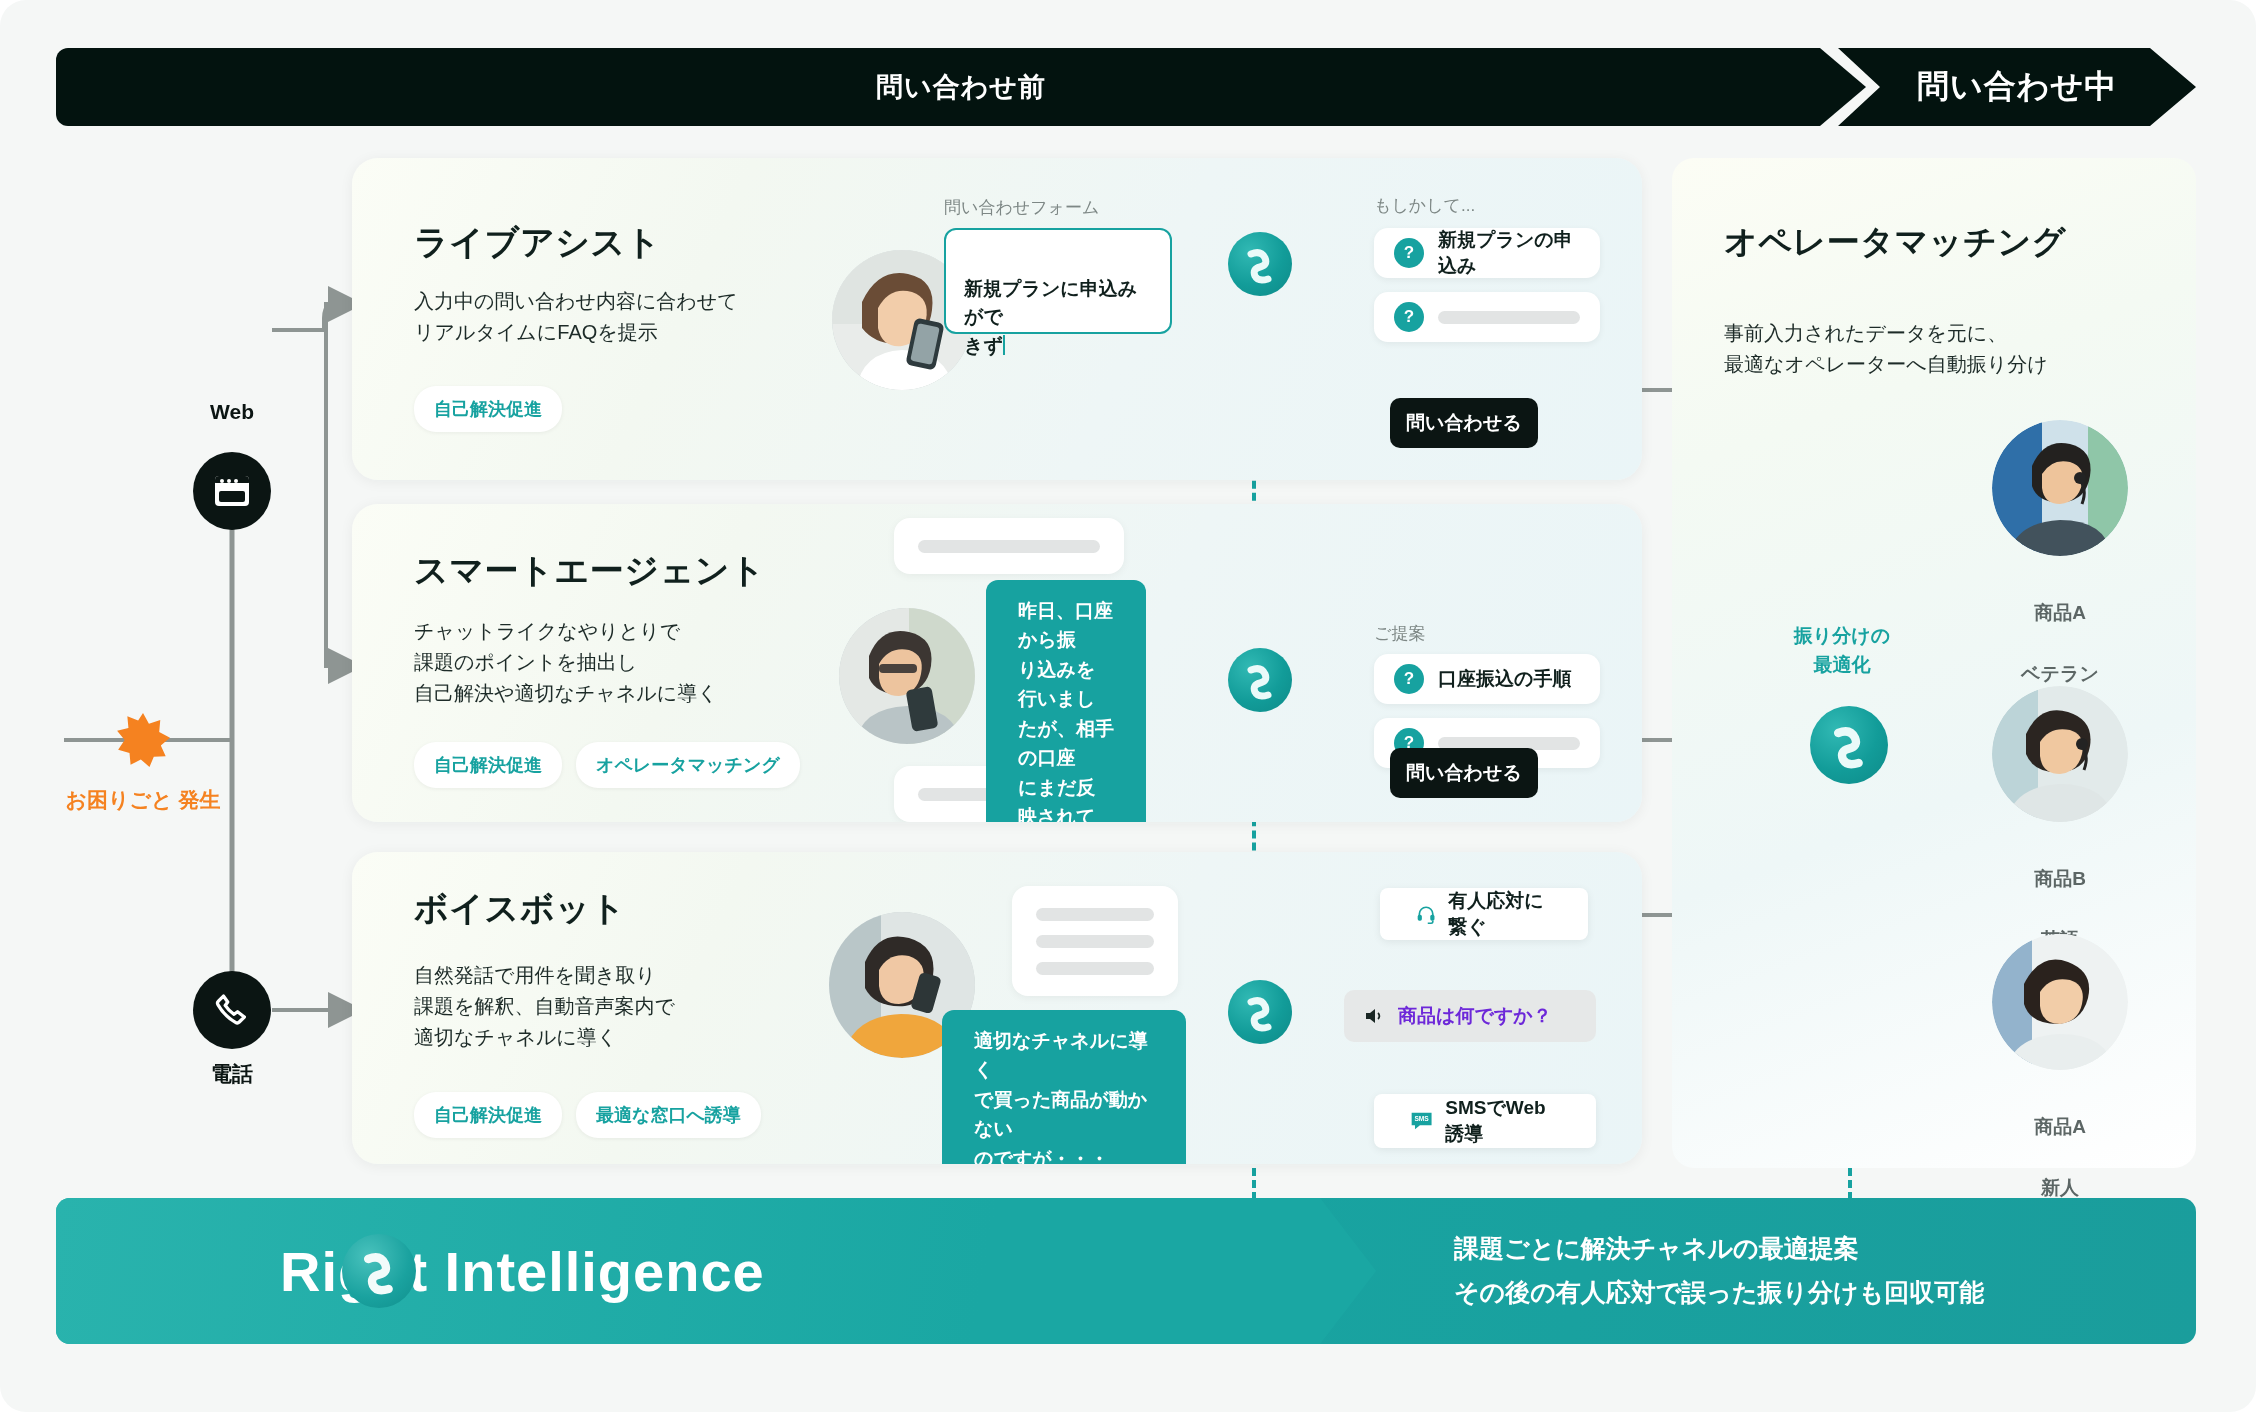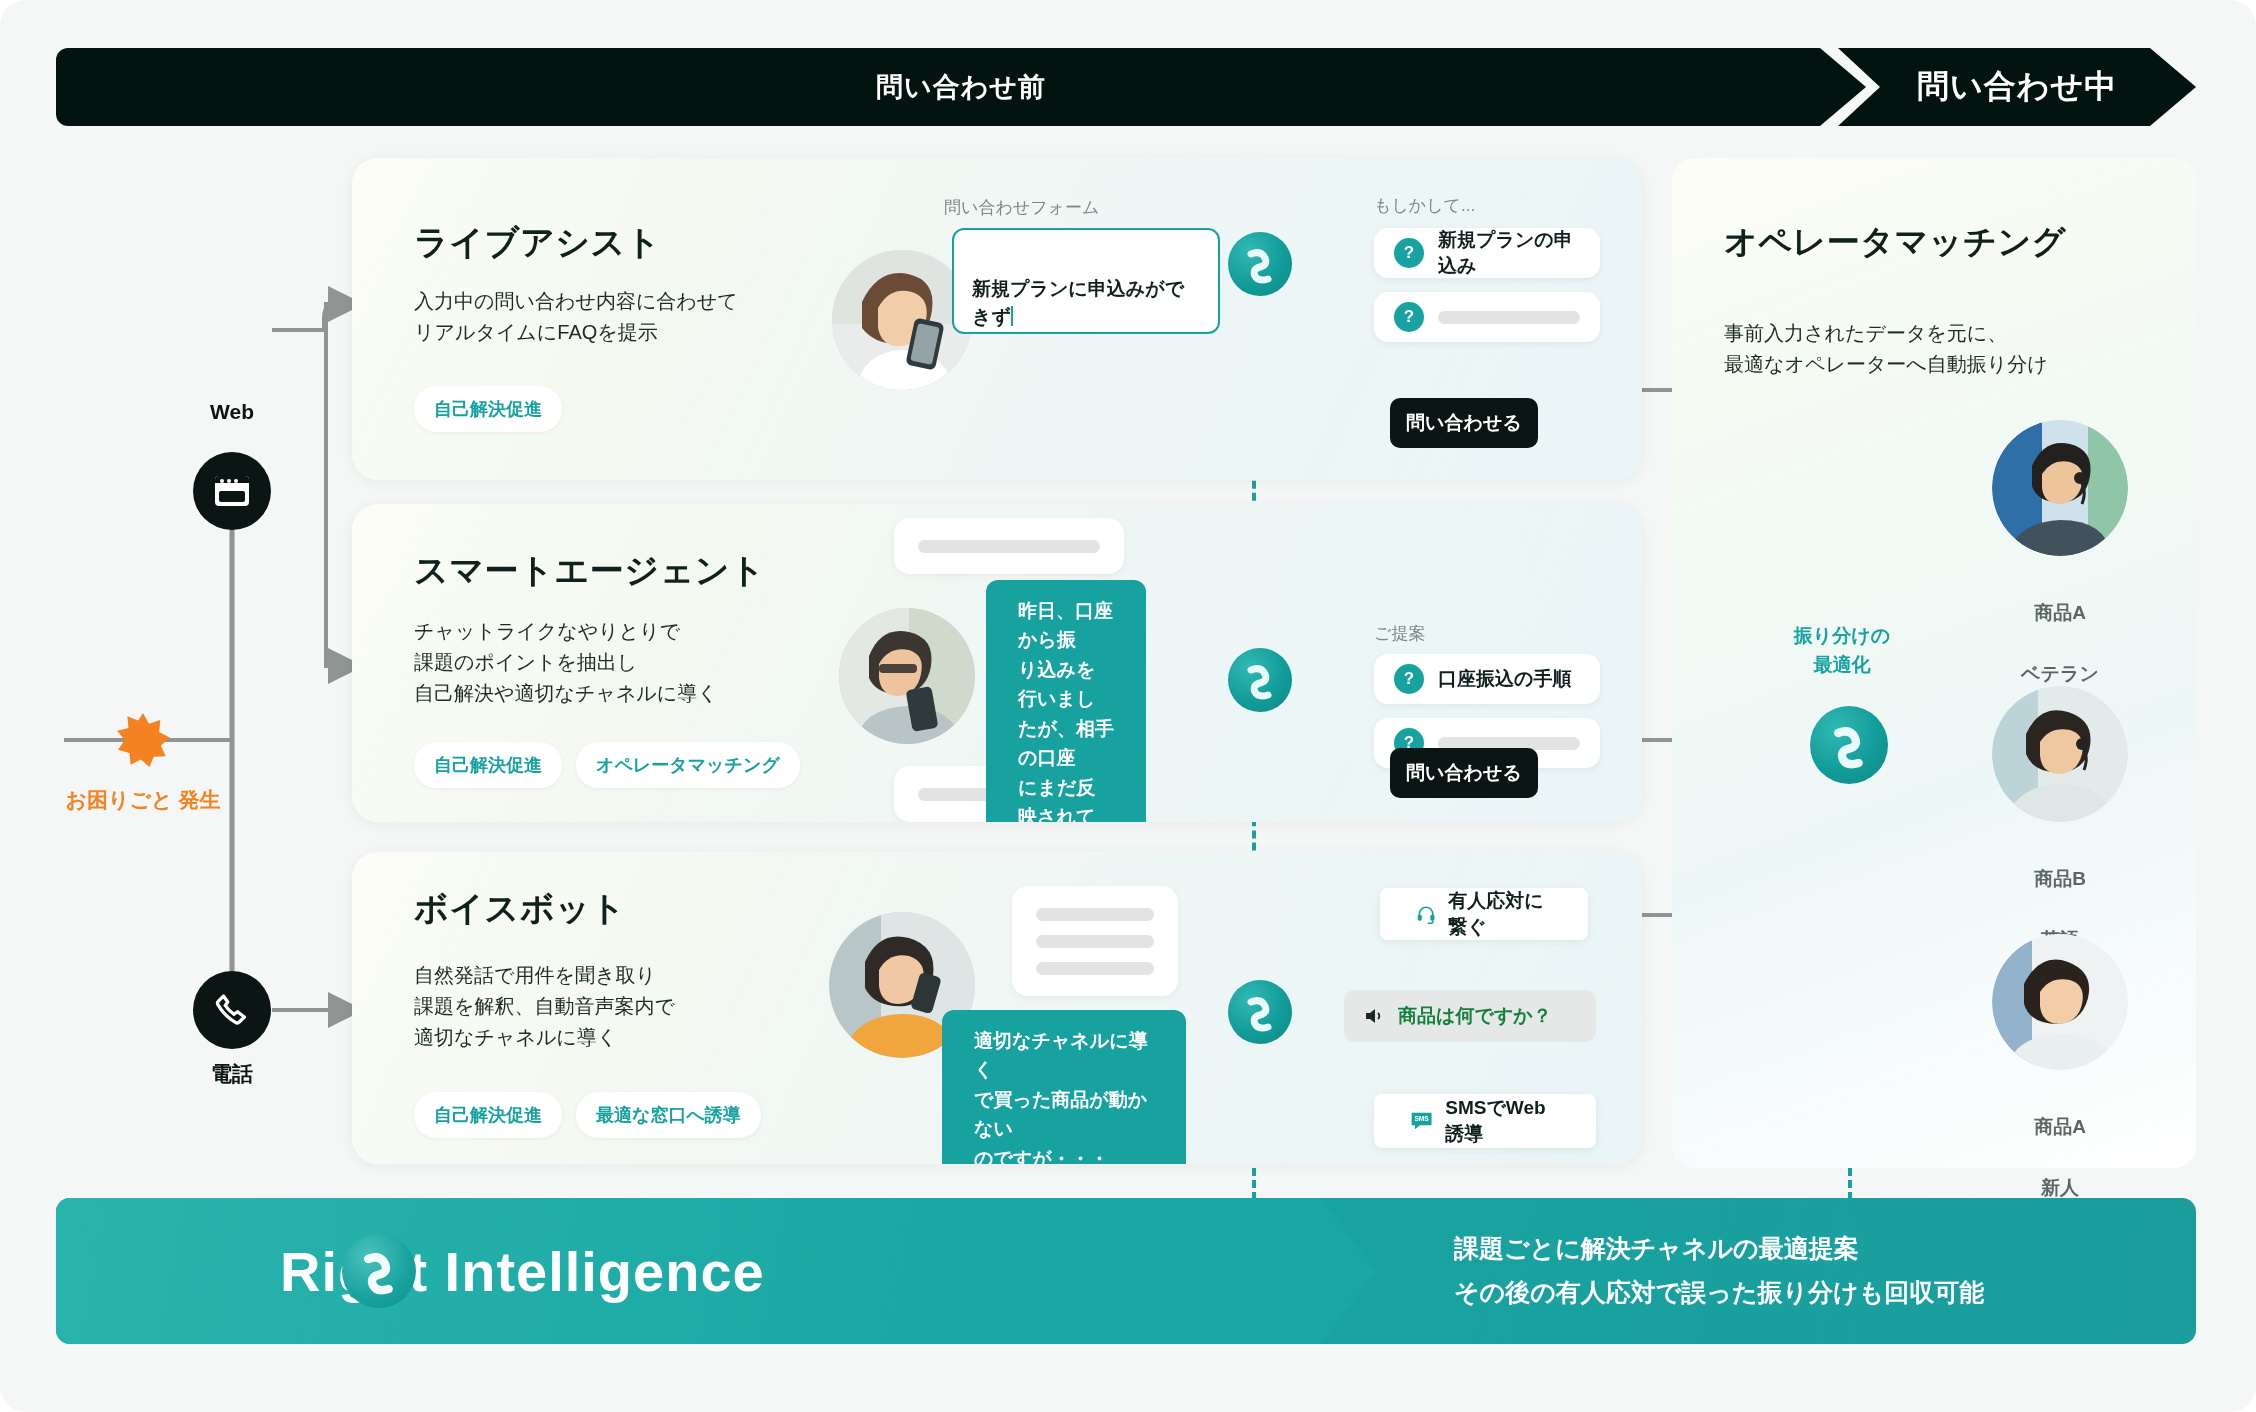--- a/index.html
+++ b/index.html
@@ -121,21 +121,21 @@
   }
   .pill-white {
     position:absolute; background:#fff; border-radius:8px;
     display:flex; align-items:center; gap:12px; padding:0 36px;
     box-shadow:0 2px 8px rgba(0,0,0,.07);
     font-size:19px; font-weight:700; color:#10201d;
   }
   .pill-gray {
     position:absolute; background:#e6e8e8; border-radius:10px;
     display:flex; align-items:center; gap:12px; padding:8px 18px;
-    font-size:19px; font-weight:700; color:#15803d;
+    font-size:19px; font-weight:700; color:#6d28d9;
   }
 
   
   .rpanel {
     position:absolute; left:1672px; top:158px; width:524px; height:1010px;
     background: linear-gradient(160deg,#fcfdf5 0%,#f4faf3 26%,#eef7f7 62%,#ffffff 100%);
     border-radius: 22px;
   }
   .op-photo { position:absolute; width:136px; height:136px; border-radius:50%; overflow:hidden; }
   .op-label { position:absolute; width:200px; text-align:center; font-size:19px; font-weight:700; color:#5c6665; line-height:1.6; white-space:pre-line;}
@@ -274,21 +274,21 @@
           <path d="M30 52 q16 -34 46 -28 q28 6 24 36 q-3 26 -26 32 q-28 6 -44 -14z" fill="#6a4c36"></path>
           <path d="M46 58 q12 -22 34 -16 q18 6 14 28 q-4 22 -24 26 q-20 2 -24 -18z" fill="#f2cdaa"></path>
           <path d="M24 140 q6 -38 46 -40 q44 0 52 40z" fill="#ffffff"></path>
           <rect x="78" y="70" width="30" height="48" rx="6" fill="#2e3a3d" transform="rotate(12 93 94)"></rect>
           <rect x="82" y="75" width="22" height="38" rx="3" fill="#93a3a6" transform="rotate(12 93 94)"></rect>
         </g>
       </svg>
     </div>
 
     <div class="mini-label" style="left:592px; top:38px;">問い合わせフォーム</div>
-    <div class="form-box" style="left:592px; top:70px; width:268px; height:106px;margin-left:8px;">
+    <div class="form-box" style="left:592px; top:70px; width:228px; height:106px;">
       <span>新規プランに申込みがで
 きず</span><span class="caret"></span>
     </div>
 
     <div class="ai-orb" style="left:876px; top:74px;">
       <svg width="40" height="40" viewBox="0 0 40 40">
         <path d="M11 10 q10 -4 14 4 q3 7 -5 9 q-8 2 -5 9 q3 6 13 3" stroke="#eafaf9" stroke-width="7" fill="none" stroke-linecap="round"></path>
       </svg>
     </div>
 

